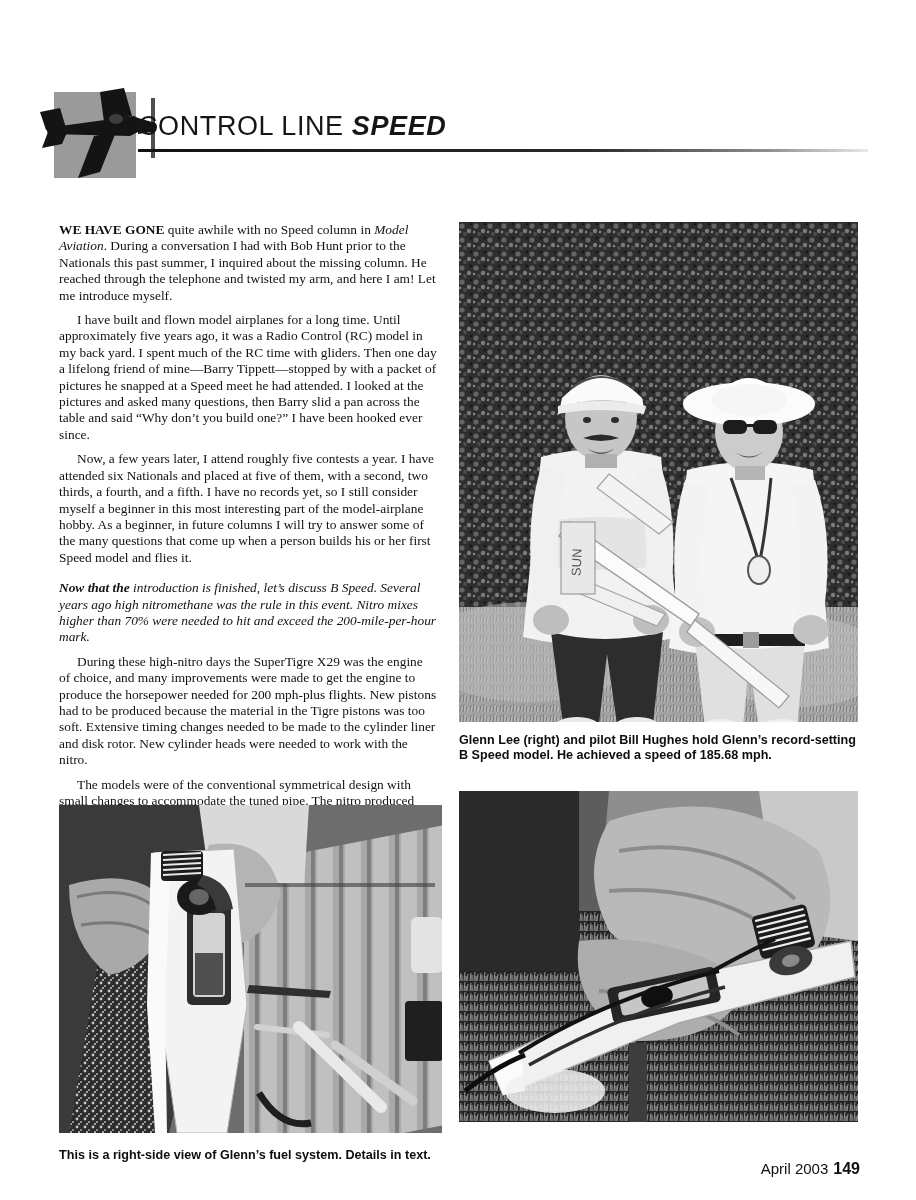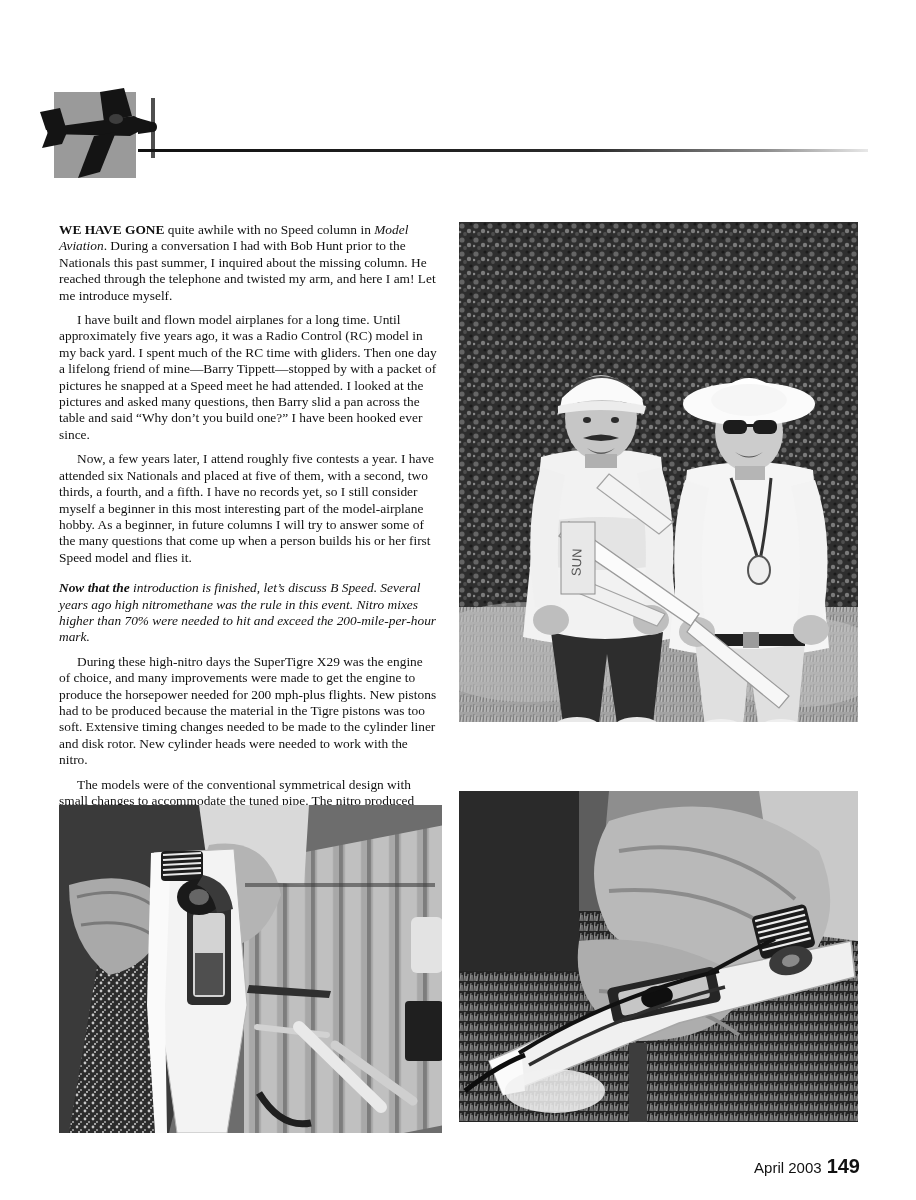--- a/index.html
+++ b/index.html
@@ -112,21 +112,21 @@
 
   
   .footer {
     position: absolute;
     right: 56px; bottom: 22px;
     font-family: "Liberation Sans", sans-serif;
     font-size: 15px;
     color: #111111;
     white-space: nowrap;
   }
-  .footer .pageno { font-weight: bold; font-size: 20px; margin-left: 5px; }
+  .footer .pageno { font-weight: bold; font-size: 16px; margin-left: 5px; }
 </style>
 </head>
 <body>
 
 <div class="page">
 
   <div class="masthead">
 
     <div class="logo-block">
       <div class="logo-square"></div>
@@ -147,20 +147,21 @@
 
           <path d="M113 12 L117 12 L117 40 L113 40 Z" opacity="0.75"></path>
           <path d="M113 44 L117 44 L117 72 L113 72 Z" opacity="0.75"></path>
           <ellipse cx="115" cy="41" rx="4" ry="5"></ellipse>
 
           <ellipse cx="78" cy="33" rx="7" ry="5" fill="#3d3d3d"></ellipse>
         </g>
       </svg>
     </div>
 
+    <div class="masthead-title"><span>CONTROL LINE </span><span class="em">SPEED</span></div>
 
     <div class="masthead-rule"></div>
 
   </div>
 
   <div class="textcol">
 
     <p class="noindent"><span class="lead">WE HAVE GONE</span><span> quite awhile with no Speed column in </span><span class="ital">Model Aviation</span><span>. During a conversation I had with Bob Hunt prior to the Nationals this past summer, I inquired about the missing column. He reached through the telephone and twisted my arm, and here I am! Let me introduce myself.</span></p>
 
     <p>I have built and flown model airplanes for a long time. Until approximately five years ago, it was a Radio Control (RC) model in my back yard. I spent much of the RC time with gliders. Then one day a lifelong friend of mine—Barry Tippett—stopped by with a packet of pictures he snapped at a Speed meet he had attended. I looked at the pictures and asked many questions, then Barry slid a pan across the table and said “Why don’t you build one?” I have been hooked ever since.</p>
@@ -275,20 +276,21 @@
         <path d="M110 300 L240 392 L232 404 L100 314 Z" fill="#fbfbfb" stroke="#9b9b9b" stroke-width="1.4"></path>
         <path d="M150 252 L214 300 L200 312 L138 266 Z" fill="#f3f3f3" stroke="#a3a3a3" stroke-width="1.2"></path>
         <path d="M120 356 L206 392 L198 404 L112 368 Z" fill="#f0f0f0" stroke="#a3a3a3" stroke-width="1.2"></path>
         <path d="M236 398 L330 474 L320 486 L228 410 Z" fill="#f7f7f7" stroke="#9b9b9b" stroke-width="1.2"></path>
         <rect x="102" y="300" width="34" height="72" fill="#e8e8e8" stroke="#8e8e8e"></rect>
         <text x="106" y="346" transform="rotate(-88 118 342)" font-family="Liberation Sans, sans-serif" font-size="13" fill="#555">SUN</text>
       </g>
     </svg>
   </div>
 
+  <div class="caption" id="caption-top-right">Glenn Lee (right) and pilot Bill Hughes hold Glenn’s record-setting B Speed model. He achieved a speed of 185.68 mph.</div>
 
   <div class="photo" id="photo-bottom-left">
     <svg class="ph-inner" viewBox="0 0 383 328" preserveAspectRatio="none">
       <defs>
         <linearGradient id="tailg" x1="0" y1="0" x2="1" y2="0">
           <stop offset="0%" stop-color="#9f9f9f"></stop>
           <stop offset="50%" stop-color="#c9c9c9"></stop>
           <stop offset="100%" stop-color="#8a8a8a"></stop>
         </linearGradient>
         <pattern id="ribs" width="28" height="328" patternUnits="userSpaceOnUse">
@@ -347,20 +349,21 @@
         <path d="M240 222 L322 302" stroke="#e9e9e9" stroke-width="12" stroke-linecap="round"></path>
         <path d="M276 240 L354 296" stroke="#cfcfcf" stroke-width="9" stroke-linecap="round"></path>
         <path d="M200 288 q22 36 52 30" stroke="#1f1f1f" stroke-width="7" fill="none"></path>
         <rect x="352" y="112" width="32" height="56" rx="6" fill="#e3e3e3"></rect>
         <rect x="346" y="196" width="38" height="60" rx="4" fill="#1f1f1f"></rect>
       </g>
       <rect x="186" y="78" width="190" height="4" fill="#3d3d3d" opacity="0.6"></rect>
     </svg>
   </div>
 
+  <div class="caption" id="caption-bottom-left">This is a right-side view of Glenn’s fuel system. Details in text.</div>
 
   <div class="photo" id="photo-bottom-right">
     <svg class="ph-inner" viewBox="0 0 399 331" preserveAspectRatio="none">
       <defs>
         <pattern id="grass2" width="10" height="10" patternUnits="userSpaceOnUse">
           <rect width="10" height="10" fill="#242424"></rect>
           <path d="M1 10 L2 2 M5 10 L6 1 M8 10 L9 3" stroke="#8f8f8f" stroke-width="1.1"></path>
           <path d="M3 10 L3 4 M7 10 L7 5" stroke="#cfcfcf" stroke-width="0.8"></path>
         </pattern>
       </defs>

